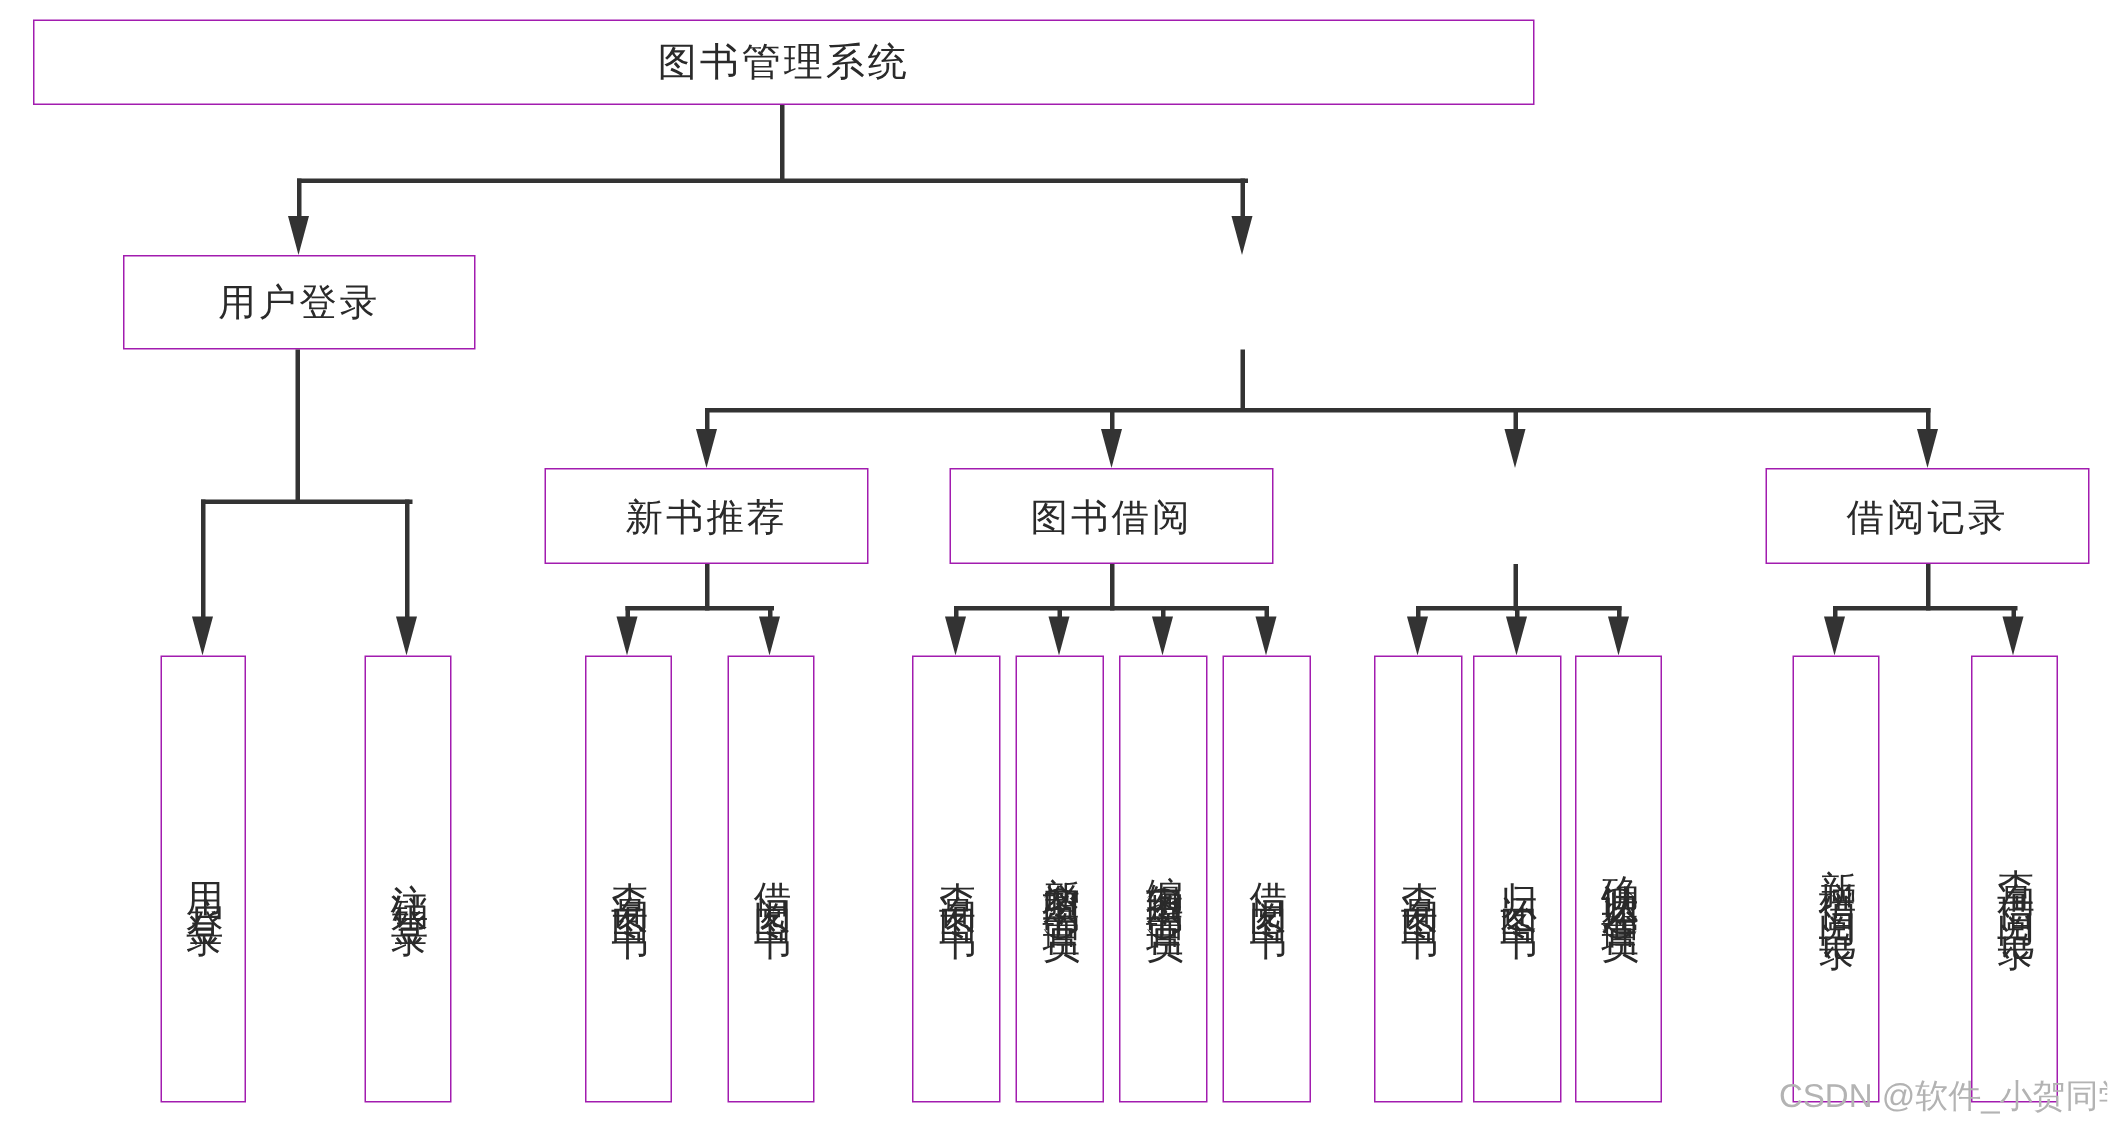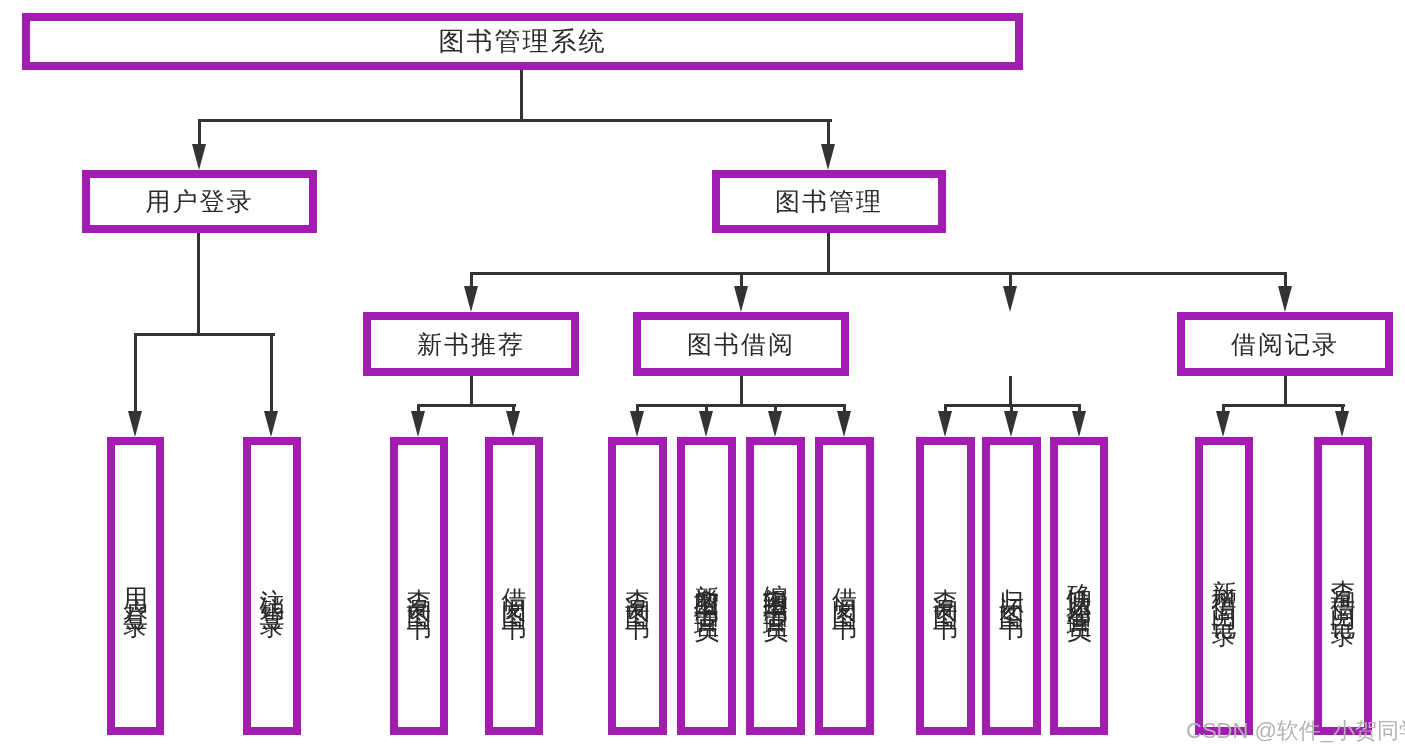--- a/index.html
+++ b/index.html
@@ -8,21 +8,21 @@
     position: relative;
     width: 1405px;
     height: 747px;
     background: #ffffff;
     font-family: "Liberation Sans", "DejaVu Sans", sans-serif;
     color: #2a2a2a;
     overflow: hidden;
   }
   .box {
     position: absolute;
-    border: 8px solid #a21caf;
+    border: 1px solid #a21caf;
     background: #ffffff;
     display: flex;
     align-items: center;
     justify-content: center;
     text-align: left;
   }
   .h-label {
     font-size: 25px;
     letter-spacing: 2px;
     color: #2a2a2a;
@@ -69,23 +69,20 @@
 
   <div class="vline" style="left:520px; top:70px; height:51px;"></div>
   <div class="hline" style="left:198px; top:119px; width:634px;"></div>
   <div class="vline" style="left:198px; top:119px; height:27px;"></div>
   <div class="ahead" style="left:192px; top:144px;"></div>
   <div class="vline" style="left:827px; top:119px; height:27px;"></div>
   <div class="ahead" style="left:821px; top:144px;"></div>
 
   <div class="box" style="left:82px; top:170px; width:235px; height:63px;">
     <span class="h-label">用户登录</span>
-  </div>
-  <div class="box" style="left:712px; top:170px; width:234px; height:63px;">
-    <span class="h-label">图书管理</span>
   </div>
 
   <div class="vline" style="left:197px; top:233px; height:102px;"></div>
   <div class="hline" style="left:134px; top:333px; width:141px;"></div>
   <div class="vline" style="left:134px; top:333px; height:80px;"></div>
   <div class="ahead" style="left:128px; top:411px;"></div>
   <div class="vline" style="left:270px; top:333px; height:80px;"></div>
   <div class="ahead" style="left:264px; top:411px;"></div>
 
   <div class="vline" style="left:827px; top:233px; height:41px;"></div>

